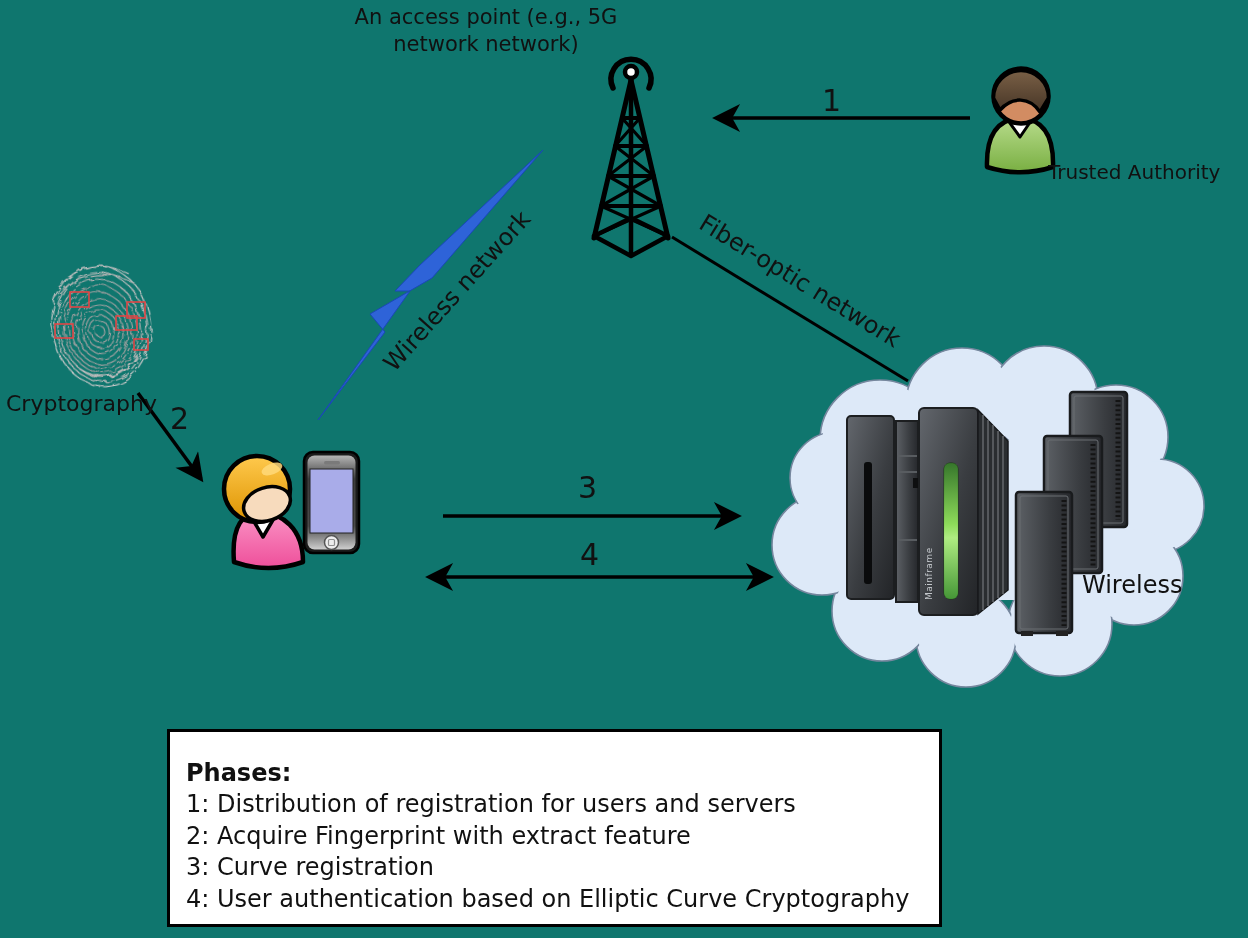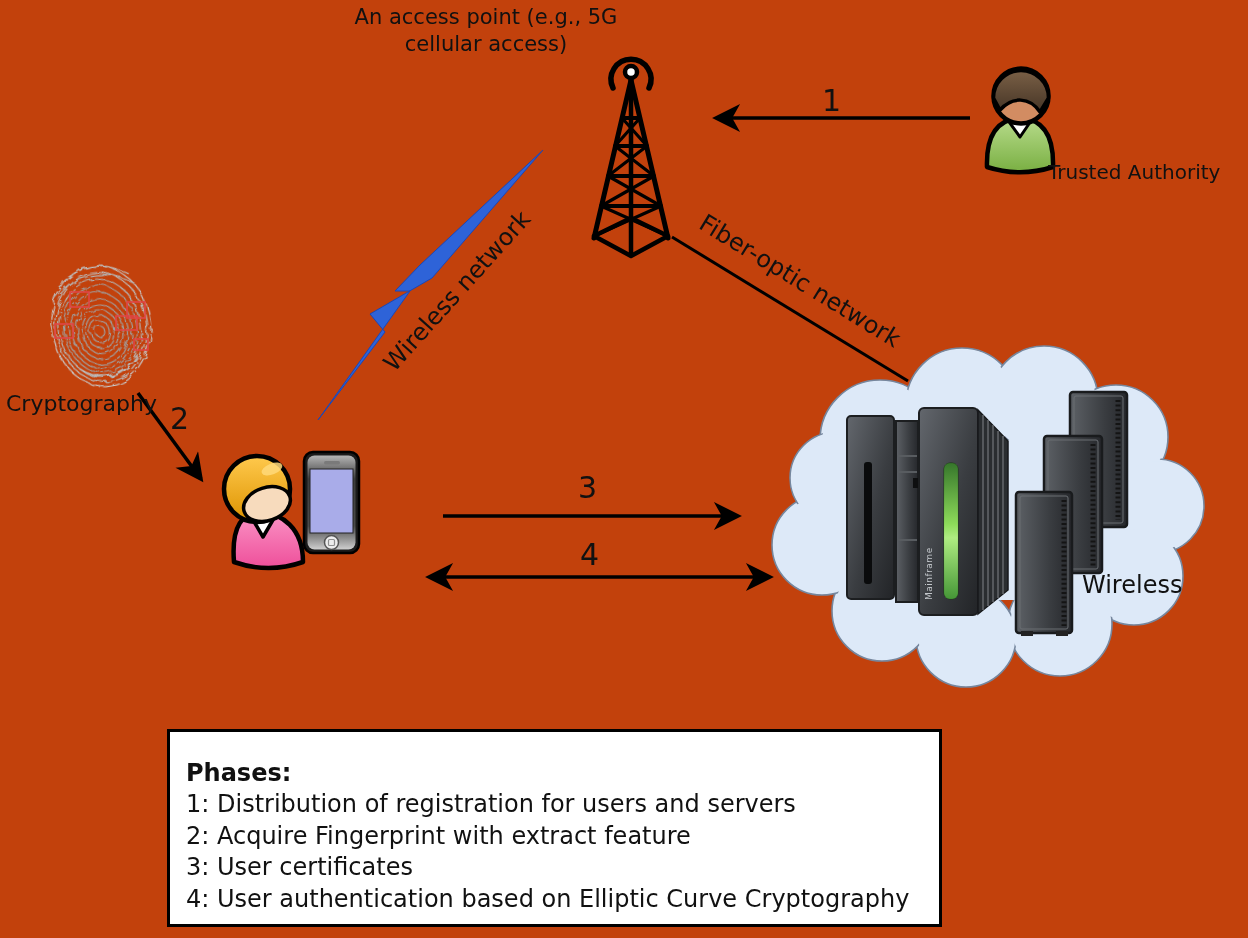--- a/index.html
+++ b/index.html
@@ -1,16 +1,16 @@
 <!DOCTYPE html>
 <html><head>
 <meta charset="utf-8">
 <style>
   html,body{margin:0;padding:0;background:#ffffff;}
-  #stage{position:relative;width:1248px;height:938px;background:#c2410c;overflow:hidden;
+  #stage{position:relative;width:1248px;height:938px;background:#0f766e;overflow:hidden;
          font-family:"DejaVu Sans",sans-serif;color:#111;}
   #art{position:absolute;left:0;top:0;}
   .lbl{position:absolute;white-space:nowrap;color:#111;}
   .title{left:330px;top:4px;width:312px;text-align:center;font-size:21px;line-height:27px;white-space:normal;}
   .step{font-size:30px;}
   #lbl-step1{left:822px;top:83px;}
   #lbl-step2{left:170px;top:401px;}
   #lbl-step3{left:578px;top:470px;}
   #lbl-step4{left:580px;top:537px;}
   #lbl-ta{left:1048px;top:160px;font-size:20px;}
@@ -239,37 +239,37 @@
     <rect x="307.5" y="455.5" width="48" height="94" rx="7" fill="url(#phoneGrad)"></rect>
     <rect x="324" y="461" width="16" height="3.5" rx="1.75" fill="#7a7a7a"></rect>
     <rect x="310" y="469" width="43" height="64" fill="#a9ace9" stroke="#222" stroke-width="1"></rect>
     <circle cx="331.5" cy="542.5" r="7" fill="#ededed" stroke="#555" stroke-width="1.5"></circle>
     <rect x="328.5" y="539.5" width="6" height="6" rx="1" fill="none" stroke="#909090" stroke-width="1.2"></rect>
   </g>
 </svg>
 
   <div class="lbl title">
     <div>An access point (e.g., 5G</div>
-    <div>cellular access)</div>
+    <div>network network)</div>
   </div>
 
   <div id="lbl-step1" class="lbl step">1</div>
   <div id="lbl-step2" class="lbl step">2</div>
   <div id="lbl-step3" class="lbl step">3</div>
   <div id="lbl-step4" class="lbl step">4</div>
 
   <div id="lbl-ta" class="lbl">Trusted Authority</div>
   <div id="lbl-fp" class="lbl">Cryptography</div>
   <div id="lbl-wireless" class="lbl">Wireless network</div>
   <div id="lbl-fiber" class="lbl">Fiber-optic network</div>
   <div id="lbl-servers" class="lbl">Wireless</div>
   <div id="lbl-mainframe" class="lbl">Mainframe</div>
 
 
   <div id="phases-box">
     <div class="ph-title">Phases:</div>
     <div class="ph-line">1: Distribution of registration for users and servers</div>
     <div class="ph-line">2: Acquire Fingerprint with extract feature</div>
-    <div class="ph-line">3: User certificates</div>
+    <div class="ph-line">3: Curve registration</div>
     <div class="ph-line">4: User authentication based on Elliptic Curve Cryptography</div>
   </div>
 
 </div>
 
 </body></html>

